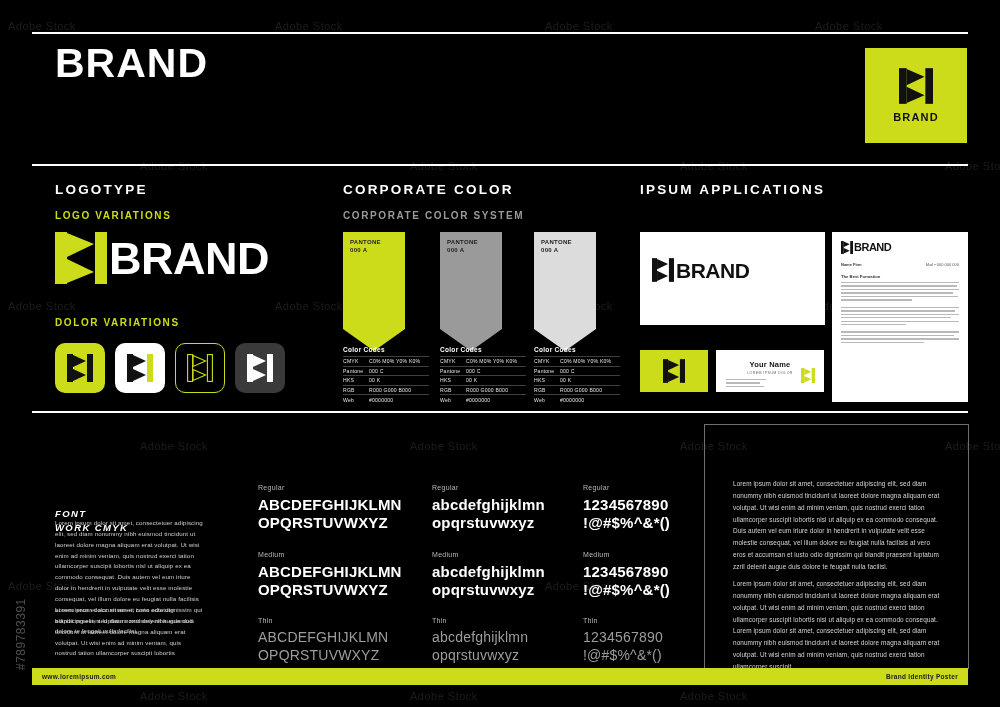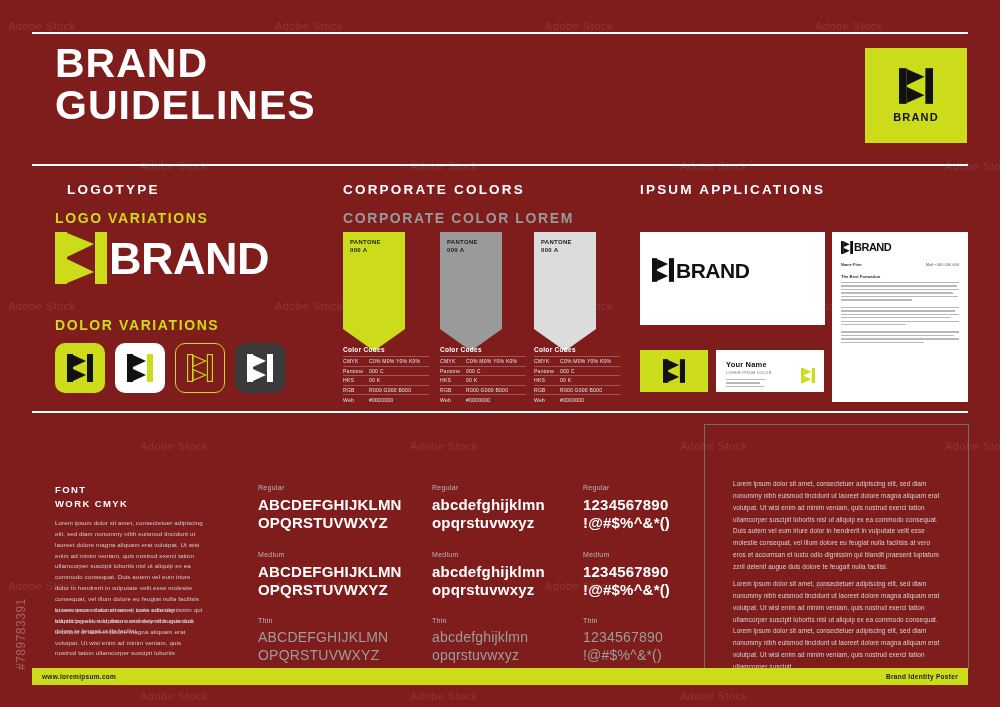--- a/index.html
+++ b/index.html
@@ -5,21 +5,21 @@
   * { box-sizing: border-box; margin: 0; padding: 0; }
   html, body {
     width: 1000px; height: 707px;
     background: #ffffff;
     font-family: "Liberation Sans", sans-serif;
     overflow: hidden;
   }
   .canvas {
     position: relative;
     width: 1000px; height: 707px;
-    background: #7f1d1d;
+    background: #000000;
   }
   
   .wm {
     position: absolute;
     color: rgba(255,255,255,0.10);
     font-size: 11px;
     letter-spacing: .5px;
     pointer-events: none;
     white-space: nowrap;
     font-family: "Liberation Sans", sans-serif;
@@ -62,21 +62,21 @@
   }
   
   .sec-h {
     color: #ffffff;
     font-size: 13.5px;
     font-weight: bold;
     letter-spacing: 2.2px;
   }
   .sub-h {
     color: #cddc1a;
-    font-size: 14px;
+    font-size: 10px;
     font-weight: bold;
     letter-spacing: 1.6px;
     text-align: center;
   }
   .sub-h.grey { color: #9a9a9a; }
   .mini-h {
     color: #ffffff;
     font-size: 9.5px;
     font-weight: bold;
     letter-spacing: 1.4px;
@@ -201,36 +201,35 @@
   <div class="wm" style="left:140px;top:690px;">Adobe Stock</div>
   <div class="wm" style="left:410px;top:690px;">Adobe Stock</div>
   <div class="wm" style="left:680px;top:690px;">Adobe Stock</div>
 
   <div class="wm-v" style="left:14px; top:670px;">#789783391</div>
 
   <div class="rule" style="top:32px;"></div>
 
   <div class="title-block">
     <div class="title-line">BRAND</div>
-    <div class="title-line">GUIDELINES</div>
   </div>
 
   <div class="badge">
     <svg class="badge-mark" viewBox="0 0 40 42">
       <rect x="0" y="0" width="9" height="42" fill="#111"></rect>
       <rect x="31" y="0" width="9" height="42" fill="#111"></rect>
       <path d="M9 1 L30 10 L9 20 Z" fill="#111"></path>
       <path d="M9 22 L30 32 L9 41 Z" fill="#111"></path>
     </svg>
     <div class="badge-text">BRAND</div>
   </div>
 
   <div class="rule" style="top:164px;"></div>
 
-  <div class="sec-h" style="position:absolute;left:55px;top:182px;margin-left:12px;">LOGOTYPE</div>
+  <div class="sec-h" style="position:absolute;left:55px;top:182px;">LOGOTYPE</div>
   <div class="sub-h" style="position:absolute;left:55px;top:210px;">LOGO VARIATIONS</div>
 
   <div class="logotype-row">
     <svg class="lt-mark" viewBox="0 0 52 52">
       <rect x="0" y="0" width="12" height="52" fill="#cddc1a"></rect>
       <rect x="40" y="0" width="12" height="52" fill="#cddc1a"></rect>
       <path d="M12 1 L39 12 L12 25 Z" fill="#cddc1a"></path>
       <path d="M12 27 L39 40 L12 51 Z" fill="#cddc1a"></path>
     </svg>
     <div class="lt-word">BRAND</div>
@@ -266,22 +265,22 @@
     <div class="icon-box ib-dark">
       <svg width="26" height="28" viewBox="0 0 26 28">
         <rect x="0" y="0" width="6" height="28" fill="#ffffff"></rect>
         <rect x="20" y="0" width="6" height="28" fill="#ffffff"></rect>
         <path d="M6 1 L19 7 L6 13 Z" fill="#ffffff"></path>
         <path d="M6 15 L19 21 L6 27 Z" fill="#ffffff"></path>
       </svg>
     </div>
   </div>
 
-  <div class="sec-h" style="position:absolute;left:343px;top:182px;">CORPORATE COLORS</div>
-  <div class="sub-h grey" style="position:absolute;left:343px;top:210px;">CORPORATE  COLOR LOREM</div>
+  <div class="sec-h" style="position:absolute;left:343px;top:182px;">CORPORATE COLOR</div>
+  <div class="sub-h grey" style="position:absolute;left:343px;top:210px;">CORPORATE  COLOR SYSTEM</div>
 
   <div class="swatch-group" style="left:343px;">
     <div class="swatch-card">
       <div class="swatch-top" style="background:#cddc1a;">
         <div>PANTONE</div>
         <div>000 A</div>
       </div>
       <div class="swatch-body" style="background:#cddc1a;"></div>
       <div class="swatch-tail" style="border-top:22px solid #cddc1a;"></div>
     </div>
@@ -442,39 +441,39 @@
   <div class="app-card" style="left:640px;top:350px;width:68px;height:42px;background:#cddc1a;display:flex;align-items:center;justify-content:center;">
     <svg width="22" height="24" viewBox="0 0 26 28">
       <rect x="0" y="0" width="6" height="28" fill="#111"></rect>
       <rect x="20" y="0" width="6" height="28" fill="#111"></rect>
       <path d="M6 1 L19 7 L6 13 Z" fill="#111"></path>
       <path d="M6 15 L19 21 L6 27 Z" fill="#111"></path>
     </svg>
   </div>
 
   <div class="app-card" style="left:716px;top:350px;width:108px;height:42px;">
-    <div style="padding:10px 10px 0 10px;">
+    <div style="padding:10px 10px 0 10px;text-align:center;">
       <div style="font-size:7.5px;color:#111;font-weight:bold;letter-spacing:.2px;">Your Name</div>
       <div style="font-size:3.6px;color:#666;letter-spacing:.4px;margin-top:2px;">LOREM IPSUM DOLOR</div>
       <div class="fake-line" style="width:40px;margin-top:4px;"></div>
       <div class="fake-line" style="width:34px;"></div>
       <div class="fake-line" style="width:38px;"></div>
     </div>
     <svg style="position:absolute;right:9px;bottom:9px;" width="14" height="15" viewBox="0 0 26 28">
       <rect x="0" y="0" width="6" height="28" fill="#cddc1a"></rect>
       <rect x="20" y="0" width="6" height="28" fill="#cddc1a"></rect>
       <path d="M6 1 L19 7 L6 13 Z" fill="#cddc1a"></path>
       <path d="M6 15 L19 21 L6 27 Z" fill="#cddc1a"></path>
     </svg>
   </div>
 
   <div class="rule" style="top:411px;"></div>
 
 
-  <div style="position:absolute;left:55px;top:484px;width:150px;">
+  <div style="position:absolute;left:55px;top:508px;width:150px;font-style:italic;">
     <div class="mini-h">FONT</div>
     <div class="mini-h" style="margin-top:3px;">WORK CMYK</div>
   </div>
 
   <div class="body-copy" style="position:absolute;left:55px;top:518px;width:148px;">Lorem ipsum dolor sit amet, consectetuer adipiscing elit, sed diam nonummy nibh euismod tincidunt ut laoreet dolore magna aliquam erat volutpat. Ut wisi enim ad minim veniam, quis nostrud exerci tation ullamcorper suscipit lobortis nisl ut aliquip ex ea commodo consequat. Duis autem vel eum iriure dolor in hendrerit in vulputate velit esse molestie consequat, vel illum dolore eu feugiat nulla facilisis at vero eros et accumsan et iusto odio dignissim qui blandit praesent luptatum zzril delenit augue duis dolore te feugait nulla facilisi.</div>
   <div class="body-copy" style="position:absolute;left:55px;top:605px;width:148px;">Lorem ipsum dolor sit amet, cons ectetuer adipiscing elit, sed diam nonummy nibh euismod tincidunt ut laoreet dolore magna aliquam erat volutpat. Ut wisi enim ad minim veniam, quis nostrud tation ullamcorper suscipit lobortis</div>
 
   <div style="position:absolute;left:258px;top:484px;width:160px;">
     <div>
       <div class="spec-label">Regular</div>

